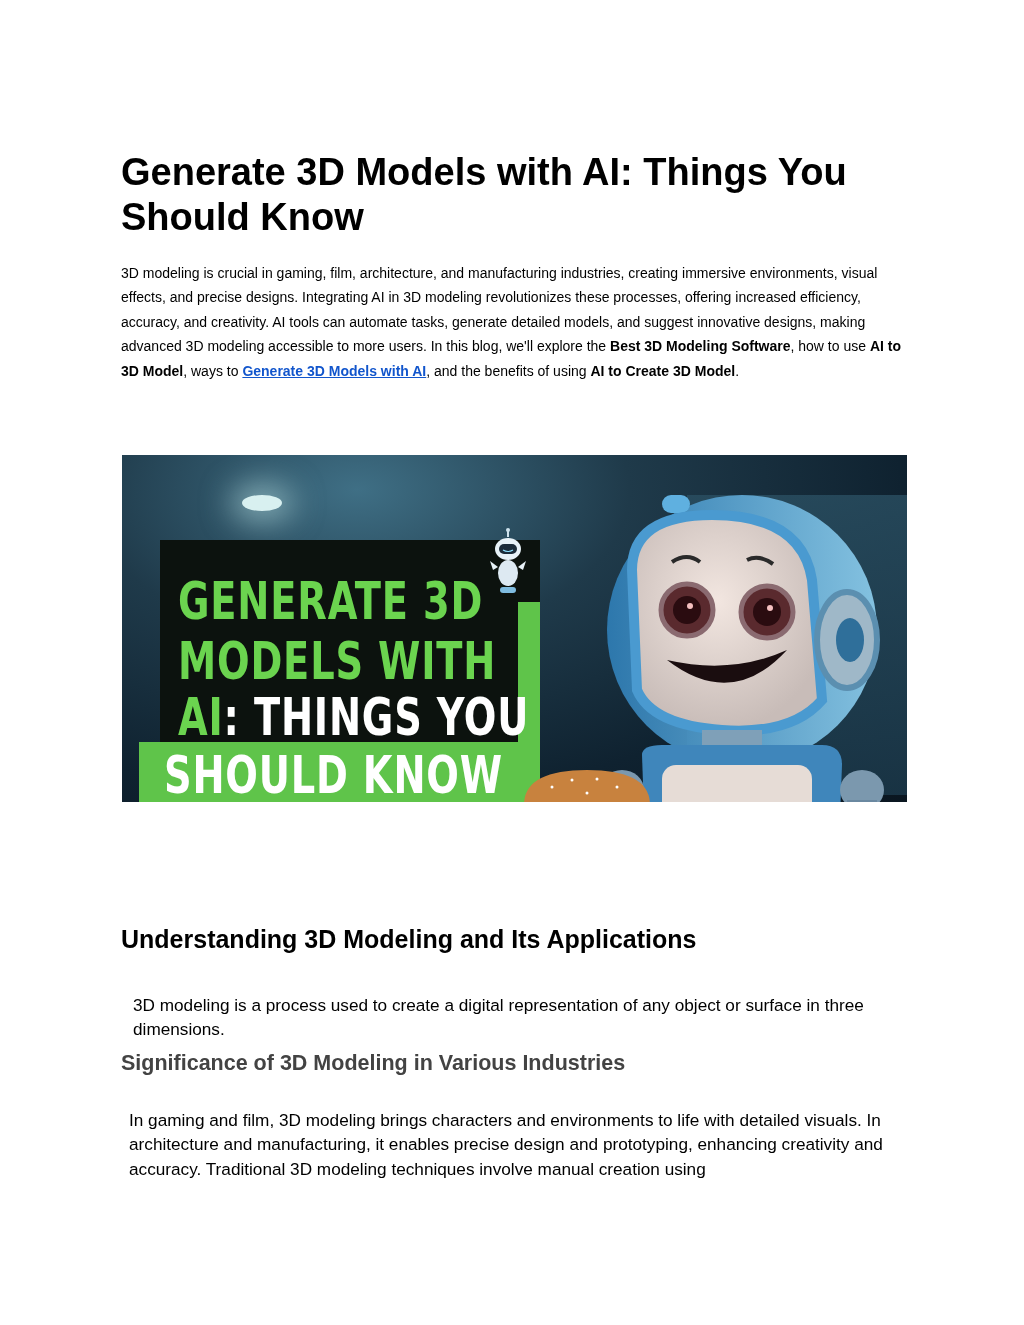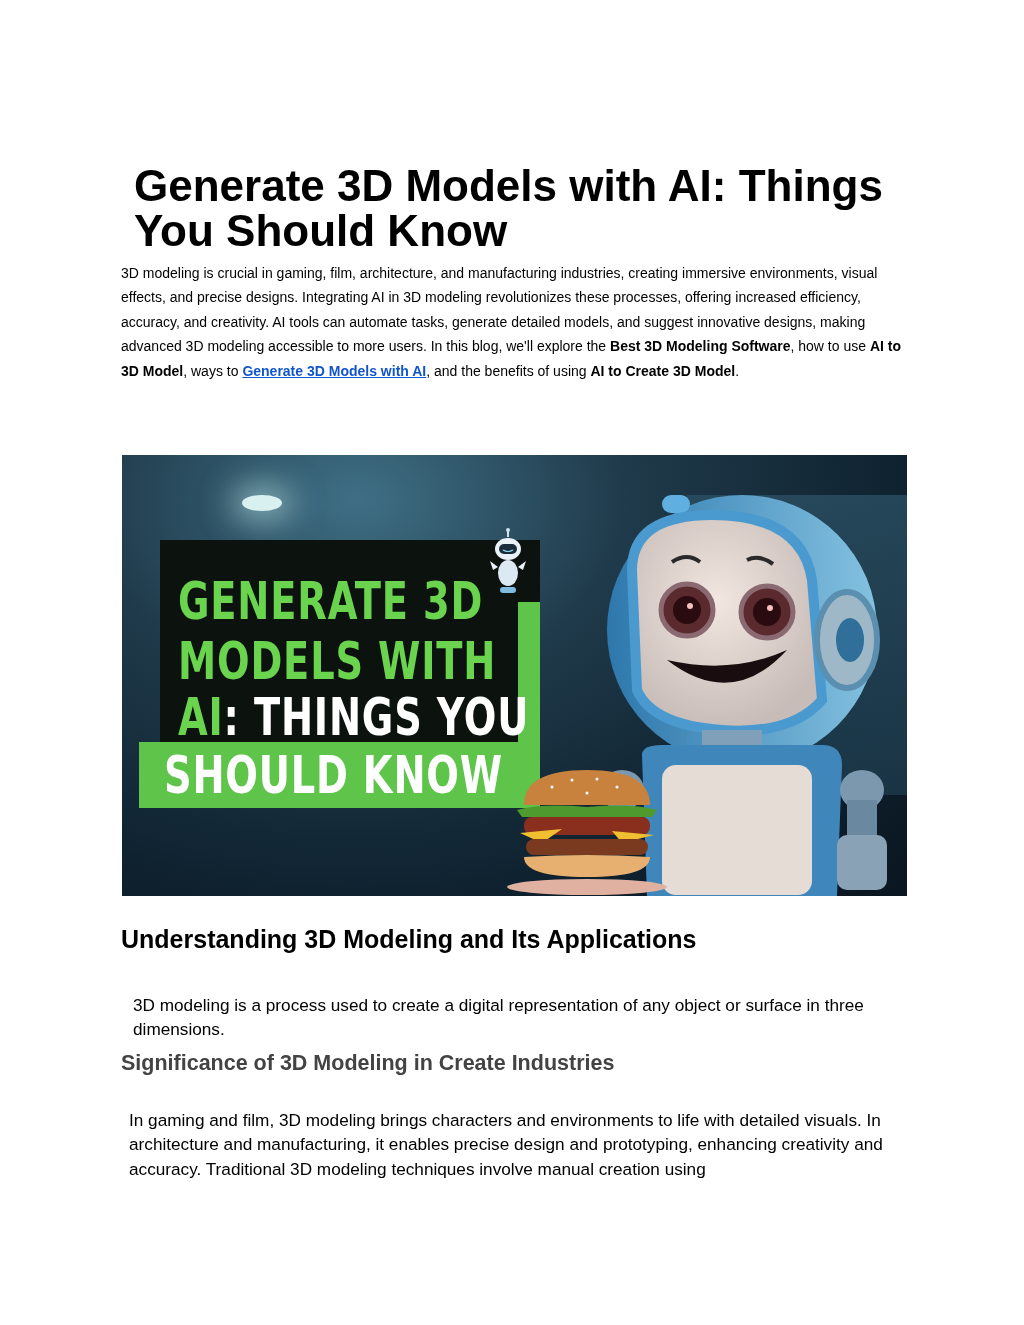--- a/index.html
+++ b/index.html
@@ -1,22 +1,22 @@
 <!DOCTYPE html>
 <html><head>
 <meta charset="utf-8">
 <style>
   html, body { margin: 0; padding: 0; background: #ffffff; }
   body { width: 1024px; height: 1325px; position: relative; overflow: hidden; font-family: "Liberation Sans", sans-serif; color: #000; }
   .page { position: absolute; left: 121px; top: 0; width: 786px; }
-  .title { position: absolute; top: 150px; left: 0; width: 786px; font-size: 44px; font-weight: bold; line-height: 45px; margin: 13px; color: #000; }
+  .title { position: absolute; top: 150px; left: 0; width: 786px; font-size: 38px; font-weight: bold; line-height: 45px; margin: 0; color: #000; }
   .intro { position: absolute; top: 261px; left: 0; width: 786px; font-size: 14px; line-height: 24.4px; margin: 0; color: #000; }
   .intro b { font-weight: bold; }
   .intro a { color: #1155cc; text-decoration: underline; font-weight: bold; }
-  .hero { position: absolute; top: 455px; left: 1px; width: 785px; height: 441px; overflow: hidden;
+  .hero { position: absolute; top: 455px; left: 1px; width: 785px; height: 347px; overflow: hidden;
     background: radial-gradient(ellipse at 30% 10%, #3f6f85 0%, #1f3a4a 35%, #0f2230 70%, #0a1620 100%); }
   .hero .lamp { position: absolute; left: 120px; top: 40px; width: 40px; height: 16px; border-radius: 50%; background: #d8f0f0; box-shadow: 0 0 30px 12px rgba(200,240,240,.5); }
   .hero .board { position: absolute; right: 0; top: 40px; width: 220px; height: 300px; background: linear-gradient(180deg,#2a4f62,#1c3a4c); opacity: .8; }
   .hero .textbox { position: absolute; left: 38px; top: 85px; width: 380px; height: 206px; background: #0c120e; }
   .hero .greenbar { position: absolute; left: 17px; top: 287px; width: 379px; height: 66px; background: #5fc44a; }
   .hero .greenside { position: absolute; left: 396px; top: 147px; width: 22px; height: 206px; background: #5fc44a; }
   .hero .line { position: absolute; left: 56px; font-family: "DejaVu Sans Condensed","DejaVu Sans", sans-serif; font-weight: bold; font-size: 52px; letter-spacing: 1px; line-height: 56px; transform: scaleX(0.82); transform-origin: left; white-space: nowrap; }
   .hero .l1 { top: 118px; color: #6bd44f; }
   .hero .l2 { top: 178px; color: #6bd44f; }
   .hero .l3 { top: 234px; color: #fff; }
@@ -108,15 +108,15 @@
       <path d="M18 68 L60 64 L40 78 Z" fill="#f0c030"></path>
       <path d="M110 66 L152 70 L120 78 Z" fill="#f0c030"></path>
       <rect x="24" y="74" width="122" height="16" rx="8" fill="#7a3a20"></rect>
       <path d="M22 92 Q85 88 148 92 Q148 112 85 112 Q22 112 22 92 Z" fill="#e8b070"></path>
     </svg>
   </div>
 
   <h2 class="h2">Understanding 3D Modeling and Its Applications</h2>
   <p class="p2">3D modeling is a process used to create a digital representation of any object or surface in three dimensions.</p>
 
-  <h3 class="h3">Significance of 3D Modeling in Create Industries</h3>
+  <h3 class="h3">Significance of 3D Modeling in Various Industries</h3>
   <p class="p3">In gaming and film, 3D modeling brings characters and environments to life with detailed visuals. In architecture and manufacturing, it enables precise design and prototyping, enhancing creativity and accuracy. Traditional 3D modeling techniques involve manual creation using</p>
 </div>
 
 </body></html>

